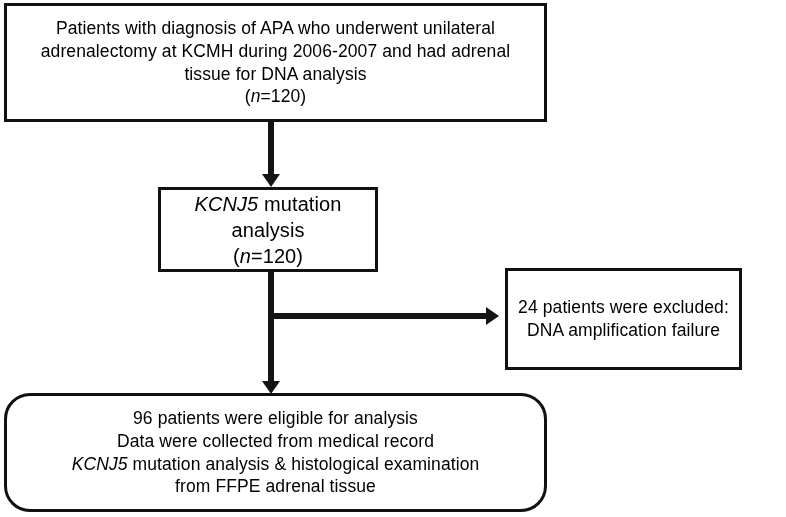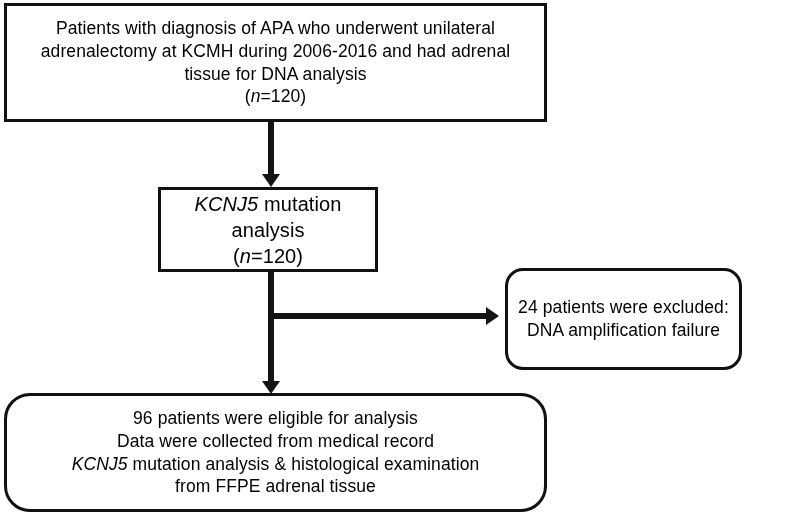--- a/index.html
+++ b/index.html
@@ -55,21 +55,20 @@
     font-size: 20px;
   }
 
   
   #box-excluded {
     left: 505px;
     top: 268px;
     width: 237px;
     height: 102px;
     font-size: 17.5px;
-    border-radius: 18px;
   }
 
   
   #box-eligible {
     left: 4px;
     top: 393px;
     width: 1082px;
     max-width: 1082px;
     height: 119px;
     font-size: 17.5px;
@@ -101,21 +100,21 @@
     border-left: 13px solid #141414;
   }
 </style>
 </head>
 <body>
 
 <div id="canvas">
 
   <div class="node" id="box-cohort">
     <span class="line">Patients with diagnosis of APA who underwent unilateral</span>
-    <span class="line">adrenalectomy at KCMH during 2006-2016 and had adrenal</span>
+    <span class="line">adrenalectomy at KCMH during 2006-2007 and had adrenal</span>
     <span class="line">tissue for DNA analysis</span>
     <span class="line"><span>(</span><span class="it">n</span><span>=120)</span></span>
   </div>
 
   <div class="conn vline" style="left:268px; top:122px; height:52px;"></div>
   <div class="arrow-down" style="left:262px; top:174px;"></div>
 
   <div class="node" id="box-mutation">
     <span class="line"><span class="it">KCNJ5</span><span> mutation</span></span>
     <span class="line">analysis</span>

